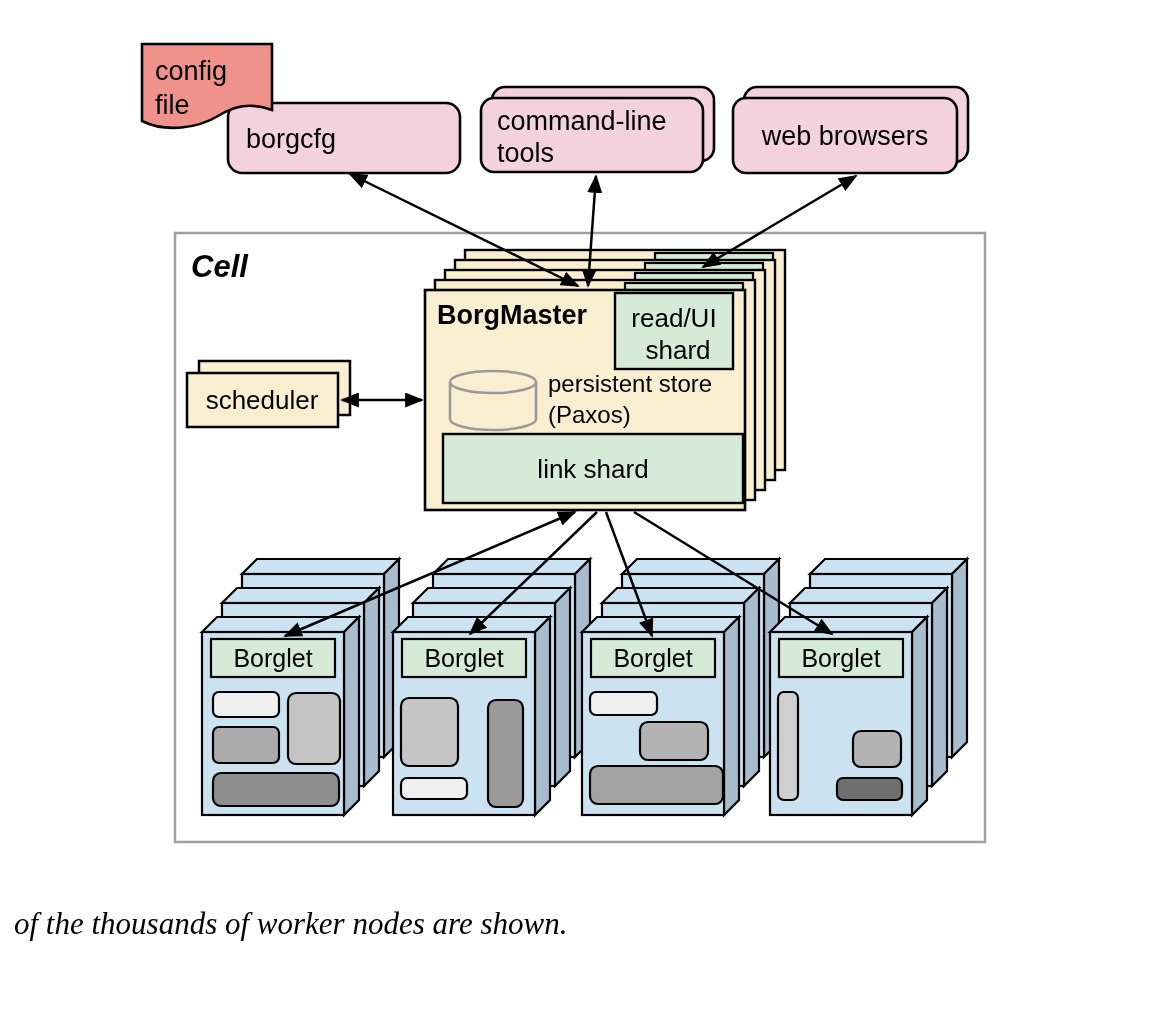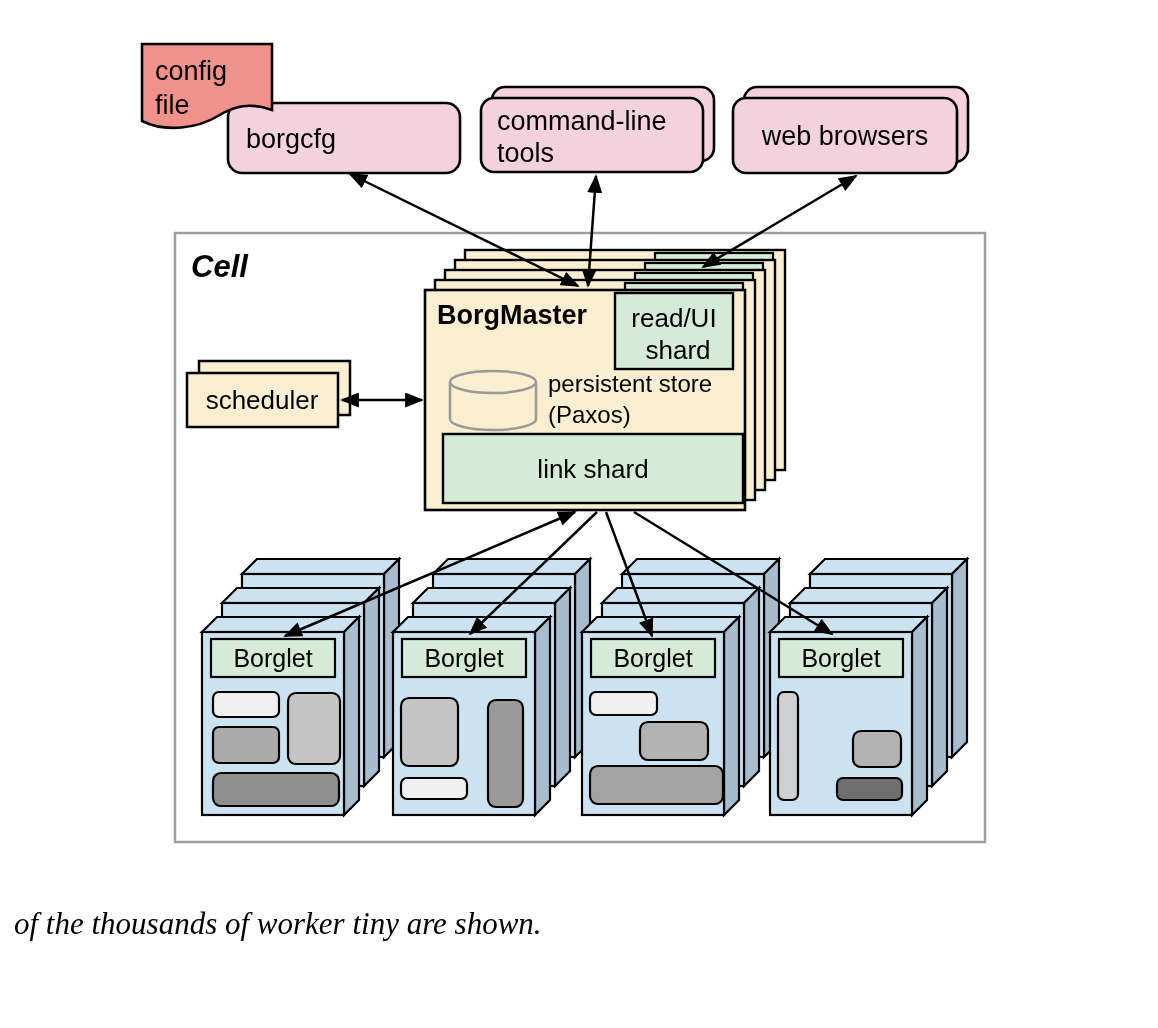--- a/index.html
+++ b/index.html
@@ -206,16 +206,16 @@
     <line x1="575" y1="512" x2="285" y2="636" marker-start="url(#ah)" marker-end="url(#ah)"></line>
     <line x1="597" y1="512" x2="470" y2="634" marker-end="url(#ah)"></line>
     <line x1="606" y1="512" x2="652" y2="636" marker-end="url(#ah)"></line>
     <line x1="634" y1="512" x2="832" y2="634" marker-end="url(#ah)"></line>
   </g>
 
 </svg>
 
 
 <div id="caption">
-  <div class="cap-note">of the thousands of worker tiny are shown.</div>
+  <div class="cap-note">of the thousands of worker nodes are shown.</div>
 </div>
 
 </div>
 
 </body></html>

